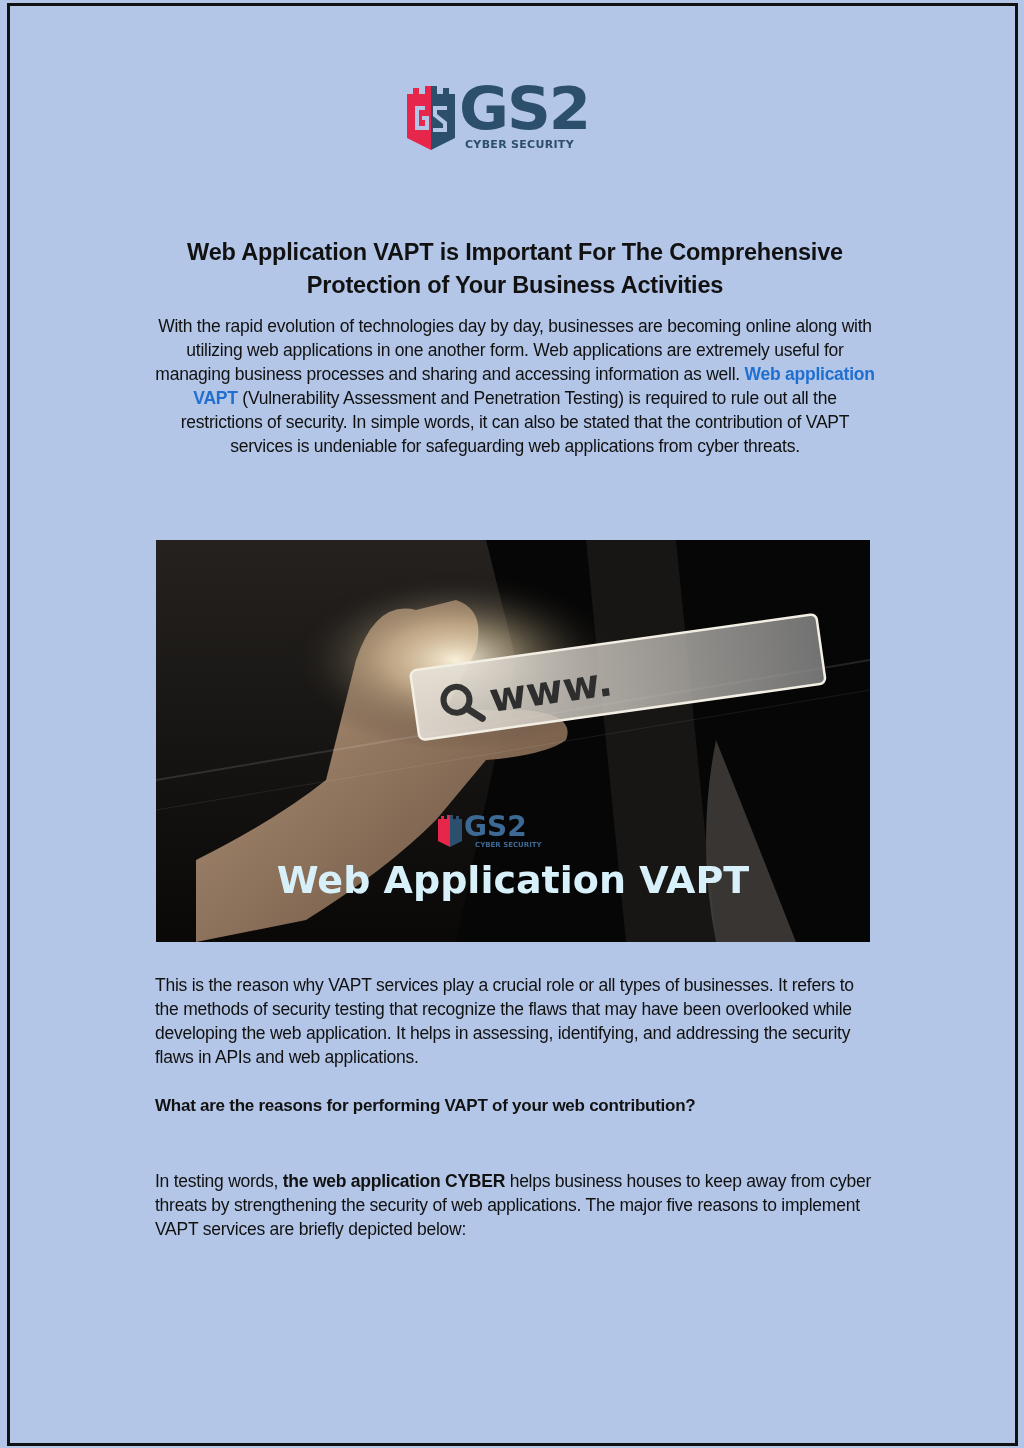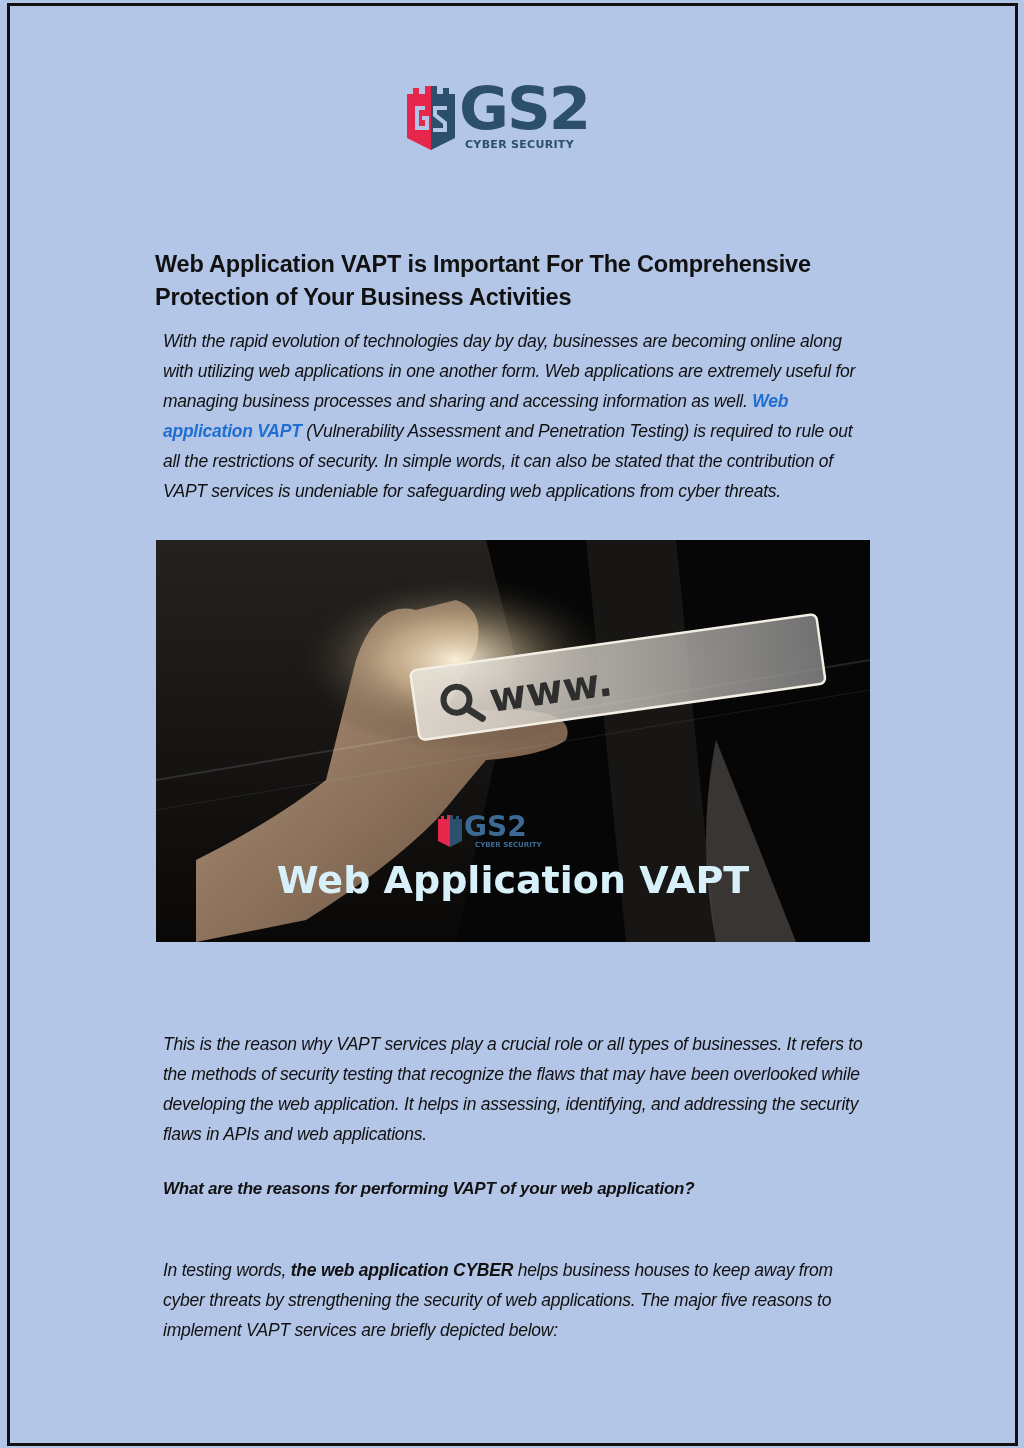--- a/index.html
+++ b/index.html
@@ -56,55 +56,55 @@
       font-size: 11px;
       color: #2c4f6e;
       letter-spacing: 0.3px;
       margin-left: 6px;
       margin-top: 2px;
     }
     
     .content {
       position: absolute;
       left: 155px;
-      top: 248px;
+      top: 236px;
       width: 720px;
+      text-align: center;
     }
     h1 {
       margin: 0;
       font-family: "Liberation Sans", sans-serif;
       font-size: 23.5px;
       font-weight: bold;
       line-height: 33px;
       color: #111;
       letter-spacing: -0.2px;
     }
     p {
-      margin: 8px;
+      margin: 0;
       font-size: 17.5px;
-      line-height: 30px;
+      line-height: 24px;
       letter-spacing: -0.25px;
-      font-style: italic;
     }
     .p1 { margin-top: 12px; }
     .link { color: #1f6fd1; font-weight: bold; cursor: pointer; }
     .hero {
       position: absolute;
       left: 156px;
       top: 540px;
       width: 714px;
       height: 402px;
       overflow: hidden;
       background: #050505;
     }
     .hero svg { display: block; }
     .lower {
       position: absolute;
       left: 155px;
-      top: 1021px;
+      top: 973px;
       width: 720px;
     }
     .q {
       margin-top: 25px;
       font-weight: bold;
       font-size: 17px;
     }
     .p3 { margin-top: 51px; }
     b { font-weight: bold; }
   </style>
@@ -183,15 +183,15 @@
       <text x="27" y="22" font-family="DejaVu Sans, sans-serif" font-weight="bold" font-size="28" fill="#3c6a94">GS2</text>
       <text x="38" y="33" font-family="DejaVu Sans, sans-serif" font-weight="bold" font-size="7" fill="#3c6a94">CYBER SECURITY</text>
     </g>
 
     <text x="357" y="353" text-anchor="middle" font-family="DejaVu Sans, sans-serif" font-weight="bold" font-size="38" fill="#d7f0fa">Web Application VAPT</text>
   </svg>
 </div>
 
 <div class="lower">
   <p>This is the reason why VAPT services play a crucial role or all types of businesses. It refers to the methods of security testing that recognize the flaws that may have been overlooked while developing the web application. It helps in assessing, identifying, and addressing the security flaws in APIs and web applications.</p>
-  <p class="q">What are the reasons for performing VAPT of your web application?</p>
+  <p class="q">What are the reasons for performing VAPT of your web contribution?</p>
   <p class="p3"><span>In testing words, </span><b>the web application CYBER</b><span> helps business houses to keep away from cyber threats by strengthening the security of web applications. The major five reasons to implement VAPT services are briefly depicted below:</span></p>
 </div>
 
 </body></html>

